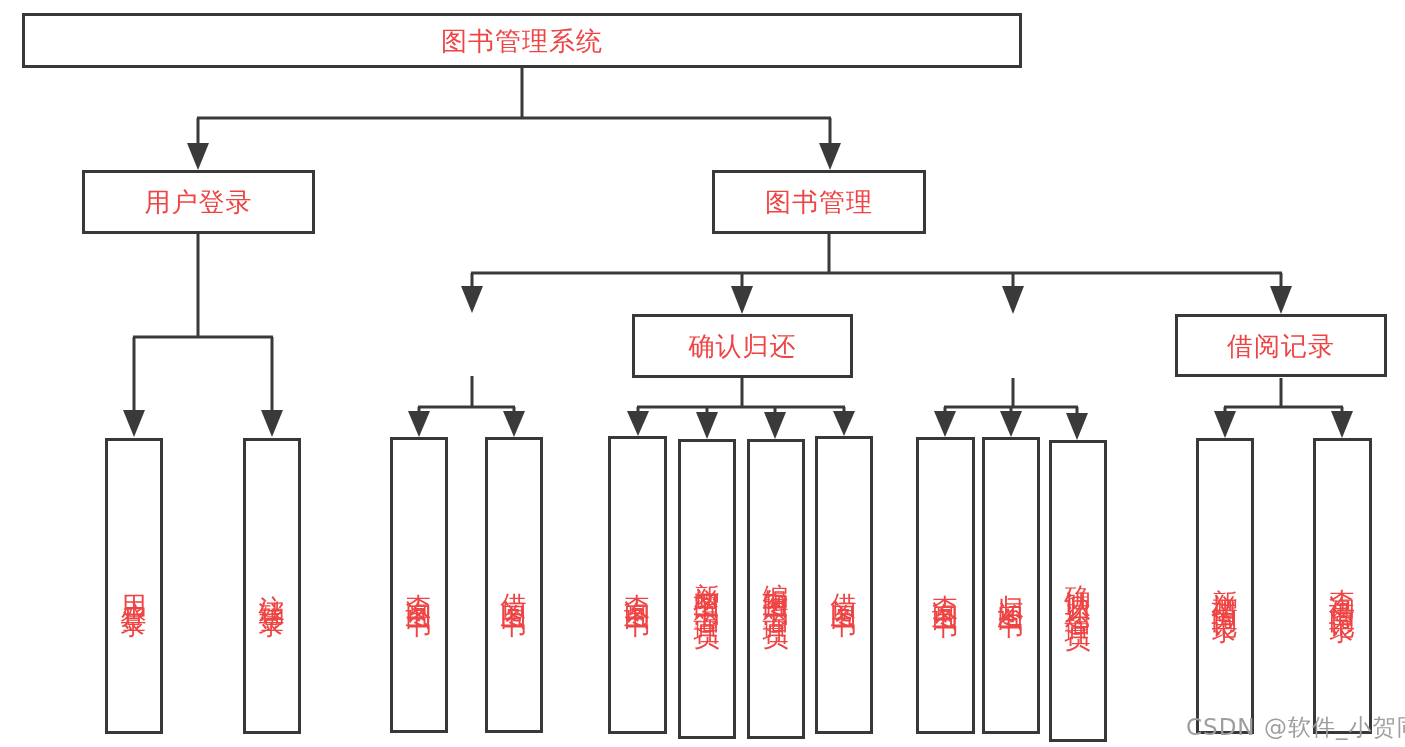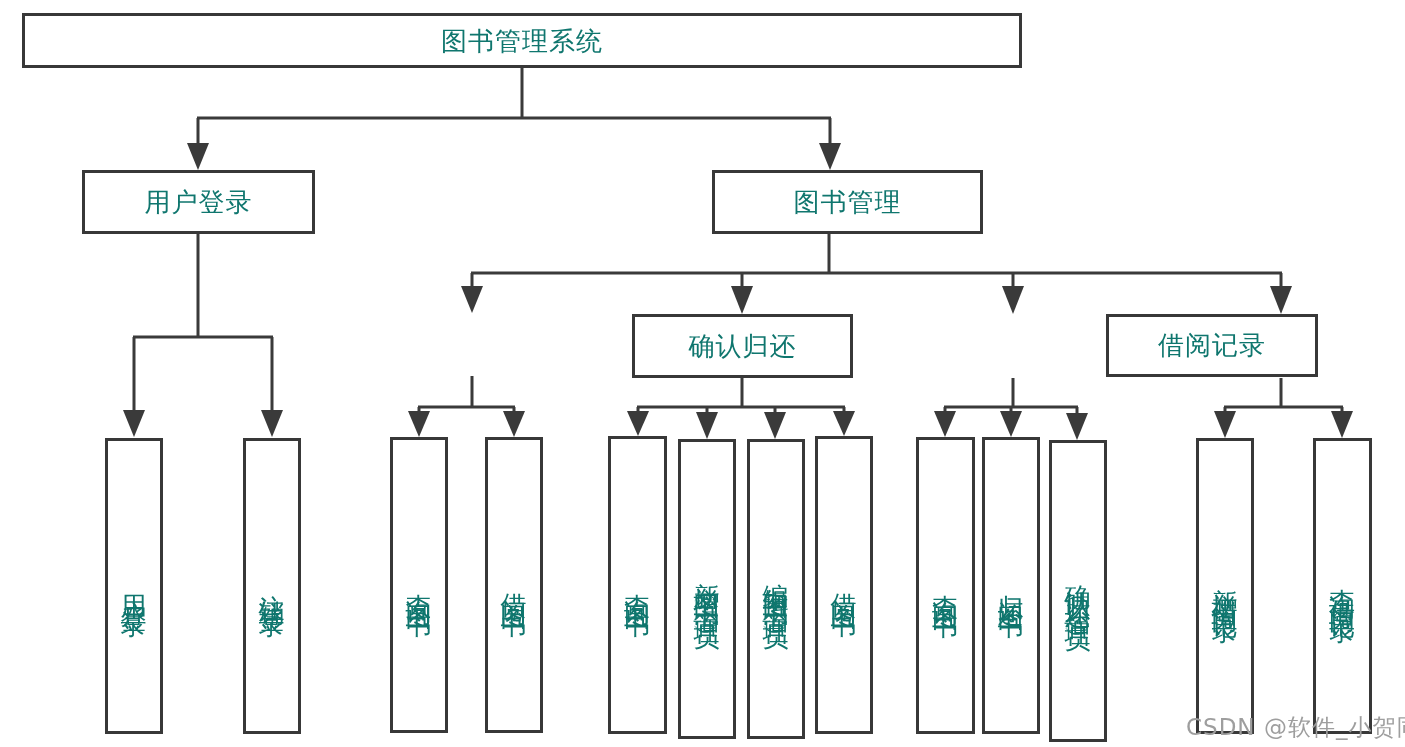--- a/index.html
+++ b/index.html
@@ -27,21 +27,21 @@
   }
   svg.connectors polygon {
     fill: #3a3a3a;
     stroke: none;
   }
   .box {
     position: absolute;
     box-sizing: border-box;
     background: #ffffff;
     border: 3px solid #383838;
-    color: #0f766e;
+    color: #ef4444;
     display: flex;
     align-items: center;
     justify-content: center;
     font-size: 26px;
     line-height: 1;
     white-space: nowrap;
   }
   .box.h {
     letter-spacing: 1px;
   }
@@ -105,24 +105,24 @@
     <g>
       <path d="M1281 378 V407 M1224 407 H1343 M1225 407 V414 M1342 407 V414"></path>
       <polygon points="1214,411 1236,411 1225,438"></polygon>
       <polygon points="1331,411 1353,411 1342,438"></polygon>
     </g>
   </svg>
 
   <div class="box h" style="left:22px; top:13px; width:1000px; height:55px;">图书管理系统</div>
 
   <div class="box h" style="left:82px; top:170px; width:233px; height:64px;">用户登录</div>
-  <div class="box h" style="left:712px; top:170px; width:271px; height:64px;">图书管理</div>
+  <div class="box h" style="left:712px; top:170px; width:214px; height:64px;">图书管理</div>
 
   <div class="box h" style="left:632px; top:314px; width:221px; height:64px;">确认归还</div>
-  <div class="box h" style="left:1106px; top:314px; width:212px; height:63px;font-family:Liberation Serif, serif;">借阅记录</div>
+  <div class="box h" style="left:1175px; top:314px; width:212px; height:63px;">借阅记录</div>
 
   <div class="box v" style="left:105px; top:438px; width:58px; height:296px;">用户登录</div>
   <div class="box v" style="left:243px; top:438px; width:58px; height:296px;">注销登录</div>
 
   <div class="box v" style="left:390px; top:437px; width:58px; height:296px;">查询图书</div>
   <div class="box v" style="left:485px; top:437px; width:58px; height:296px;">借阅图书</div>
 
   <div class="box v" style="left:608px; top:436px; width:59px; height:298px;">查询图书</div>
   <div class="box v" style="left:678px; top:439px; width:58px; height:300px;">新增图书（管理员）</div>
   <div class="box v" style="left:747px; top:439px; width:58px; height:300px;">编辑图书（管理员）</div>

